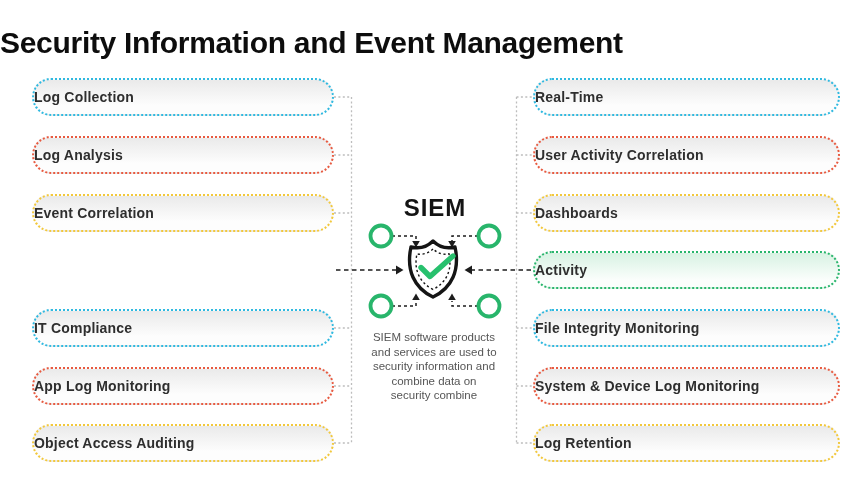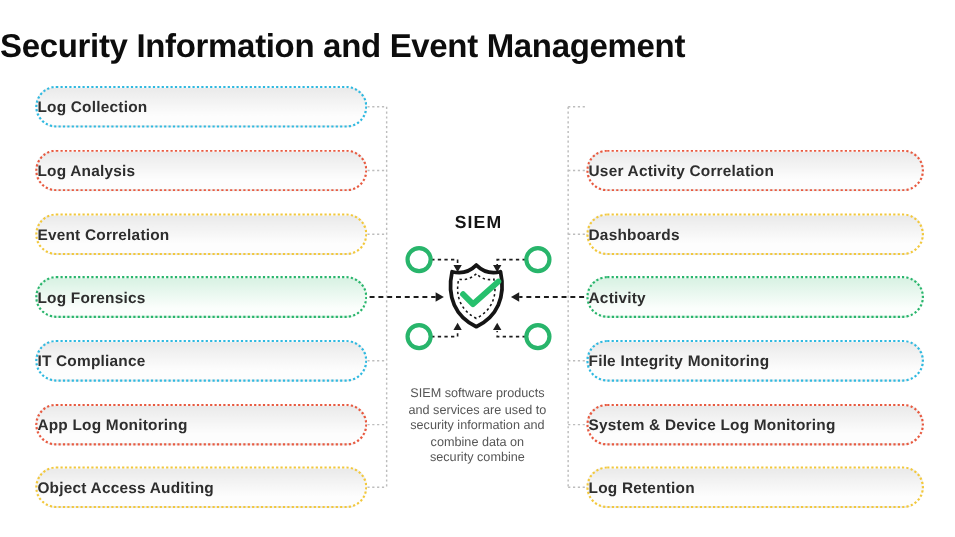--- a/index.html
+++ b/index.html
@@ -46,33 +46,32 @@
   .col-right{left:533px;width:307px;}
   .r1{top:78px;}  .r2{top:136px;} .r3{top:194px;} .r4{top:251px;}
   .r5{top:309px;} .r6{top:367px;} .r7{top:424px;}
   #connector-layer{
     position:absolute;top:0;left:0;width:868px;height:488px;
   }
   .siem-heading{
     position:absolute;
     top:194px;left:359px;width:152px;
     text-align:center;
-    font-size:16px;
+    font-size:24px;
     font-weight:800;
     letter-spacing:1px;
     color:#141414;
   }
   .siem-description{
     position:absolute;
     top:330px;left:350px;width:168px;
     text-align:center;
     font-size:11.5px;
     line-height:14.6px;
     color:#565656;
-    margin-top:21px;
   }
 </style>
 </head>
 <body>
 
 <div id="canvas">
 
   <div class="title">Security Information and Event Management</div>
 
   <svg id="connector-layer" viewBox="0 0 868 488" xmlns="http://www.w3.org/2000/svg">
@@ -142,33 +141,33 @@
 
   <div class="pill col-left r1" data-color="cyan">
     <span class="pill-label">Log Collection</span>
   </div>
   <div class="pill col-left r2" data-color="red">
     <span class="pill-label">Log Analysis</span>
   </div>
   <div class="pill col-left r3" data-color="yellow">
     <span class="pill-label">Event Correlation</span>
   </div>
-  <div class="pill col-left r4" data-color="green">
-    <span class="pill-label">Log Forensics</span>
-  </div>
   <div class="pill col-left r5" data-color="cyan">
     <span class="pill-label">IT Compliance</span>
   </div>
   <div class="pill col-left r6" data-color="red">
     <span class="pill-label">App Log Monitoring</span>
   </div>
   <div class="pill col-left r7" data-color="yellow">
     <span class="pill-label">Object Access Auditing</span>
   </div>
 
+  <div class="pill col-right r1" data-color="cyan">
+    <span class="pill-label">Real-Time</span>
+  </div>
   <div class="pill col-right r2" data-color="red">
     <span class="pill-label">User Activity Correlation</span>
   </div>
   <div class="pill col-right r3" data-color="yellow">
     <span class="pill-label">Dashboards</span>
   </div>
   <div class="pill col-right r4" data-color="green">
     <span class="pill-label">Activity</span>
   </div>
   <div class="pill col-right r5" data-color="cyan">

